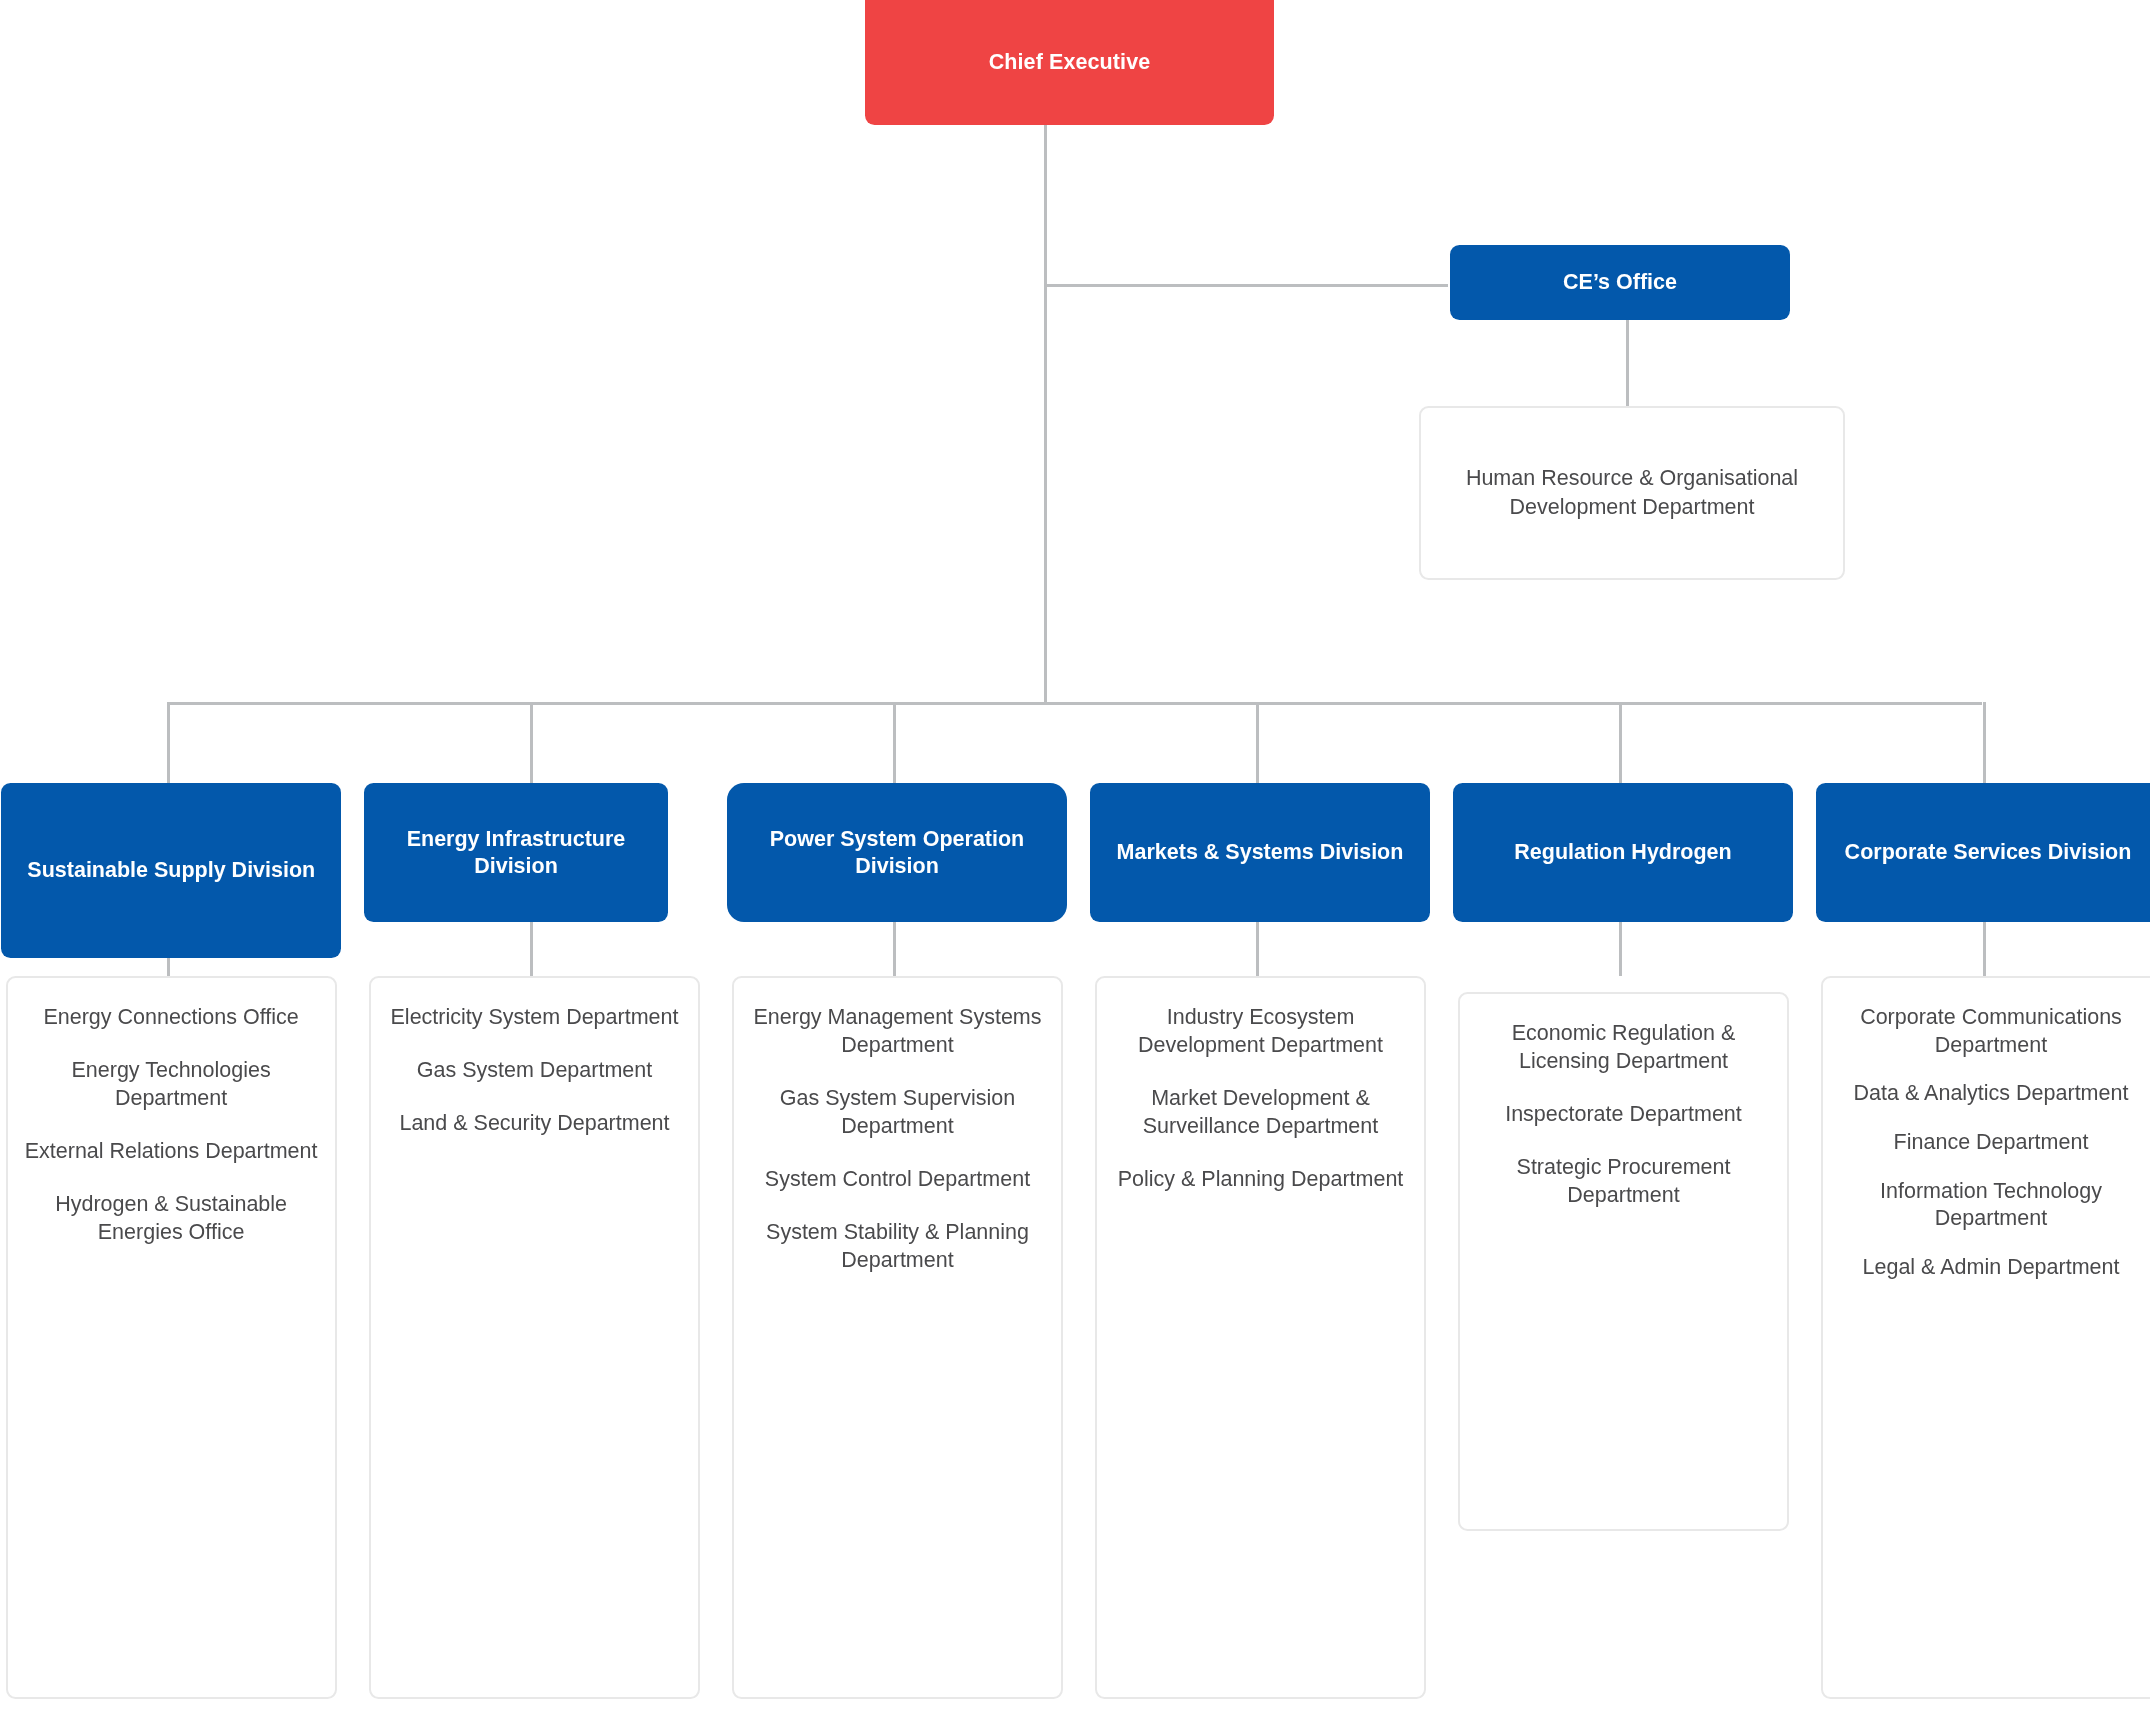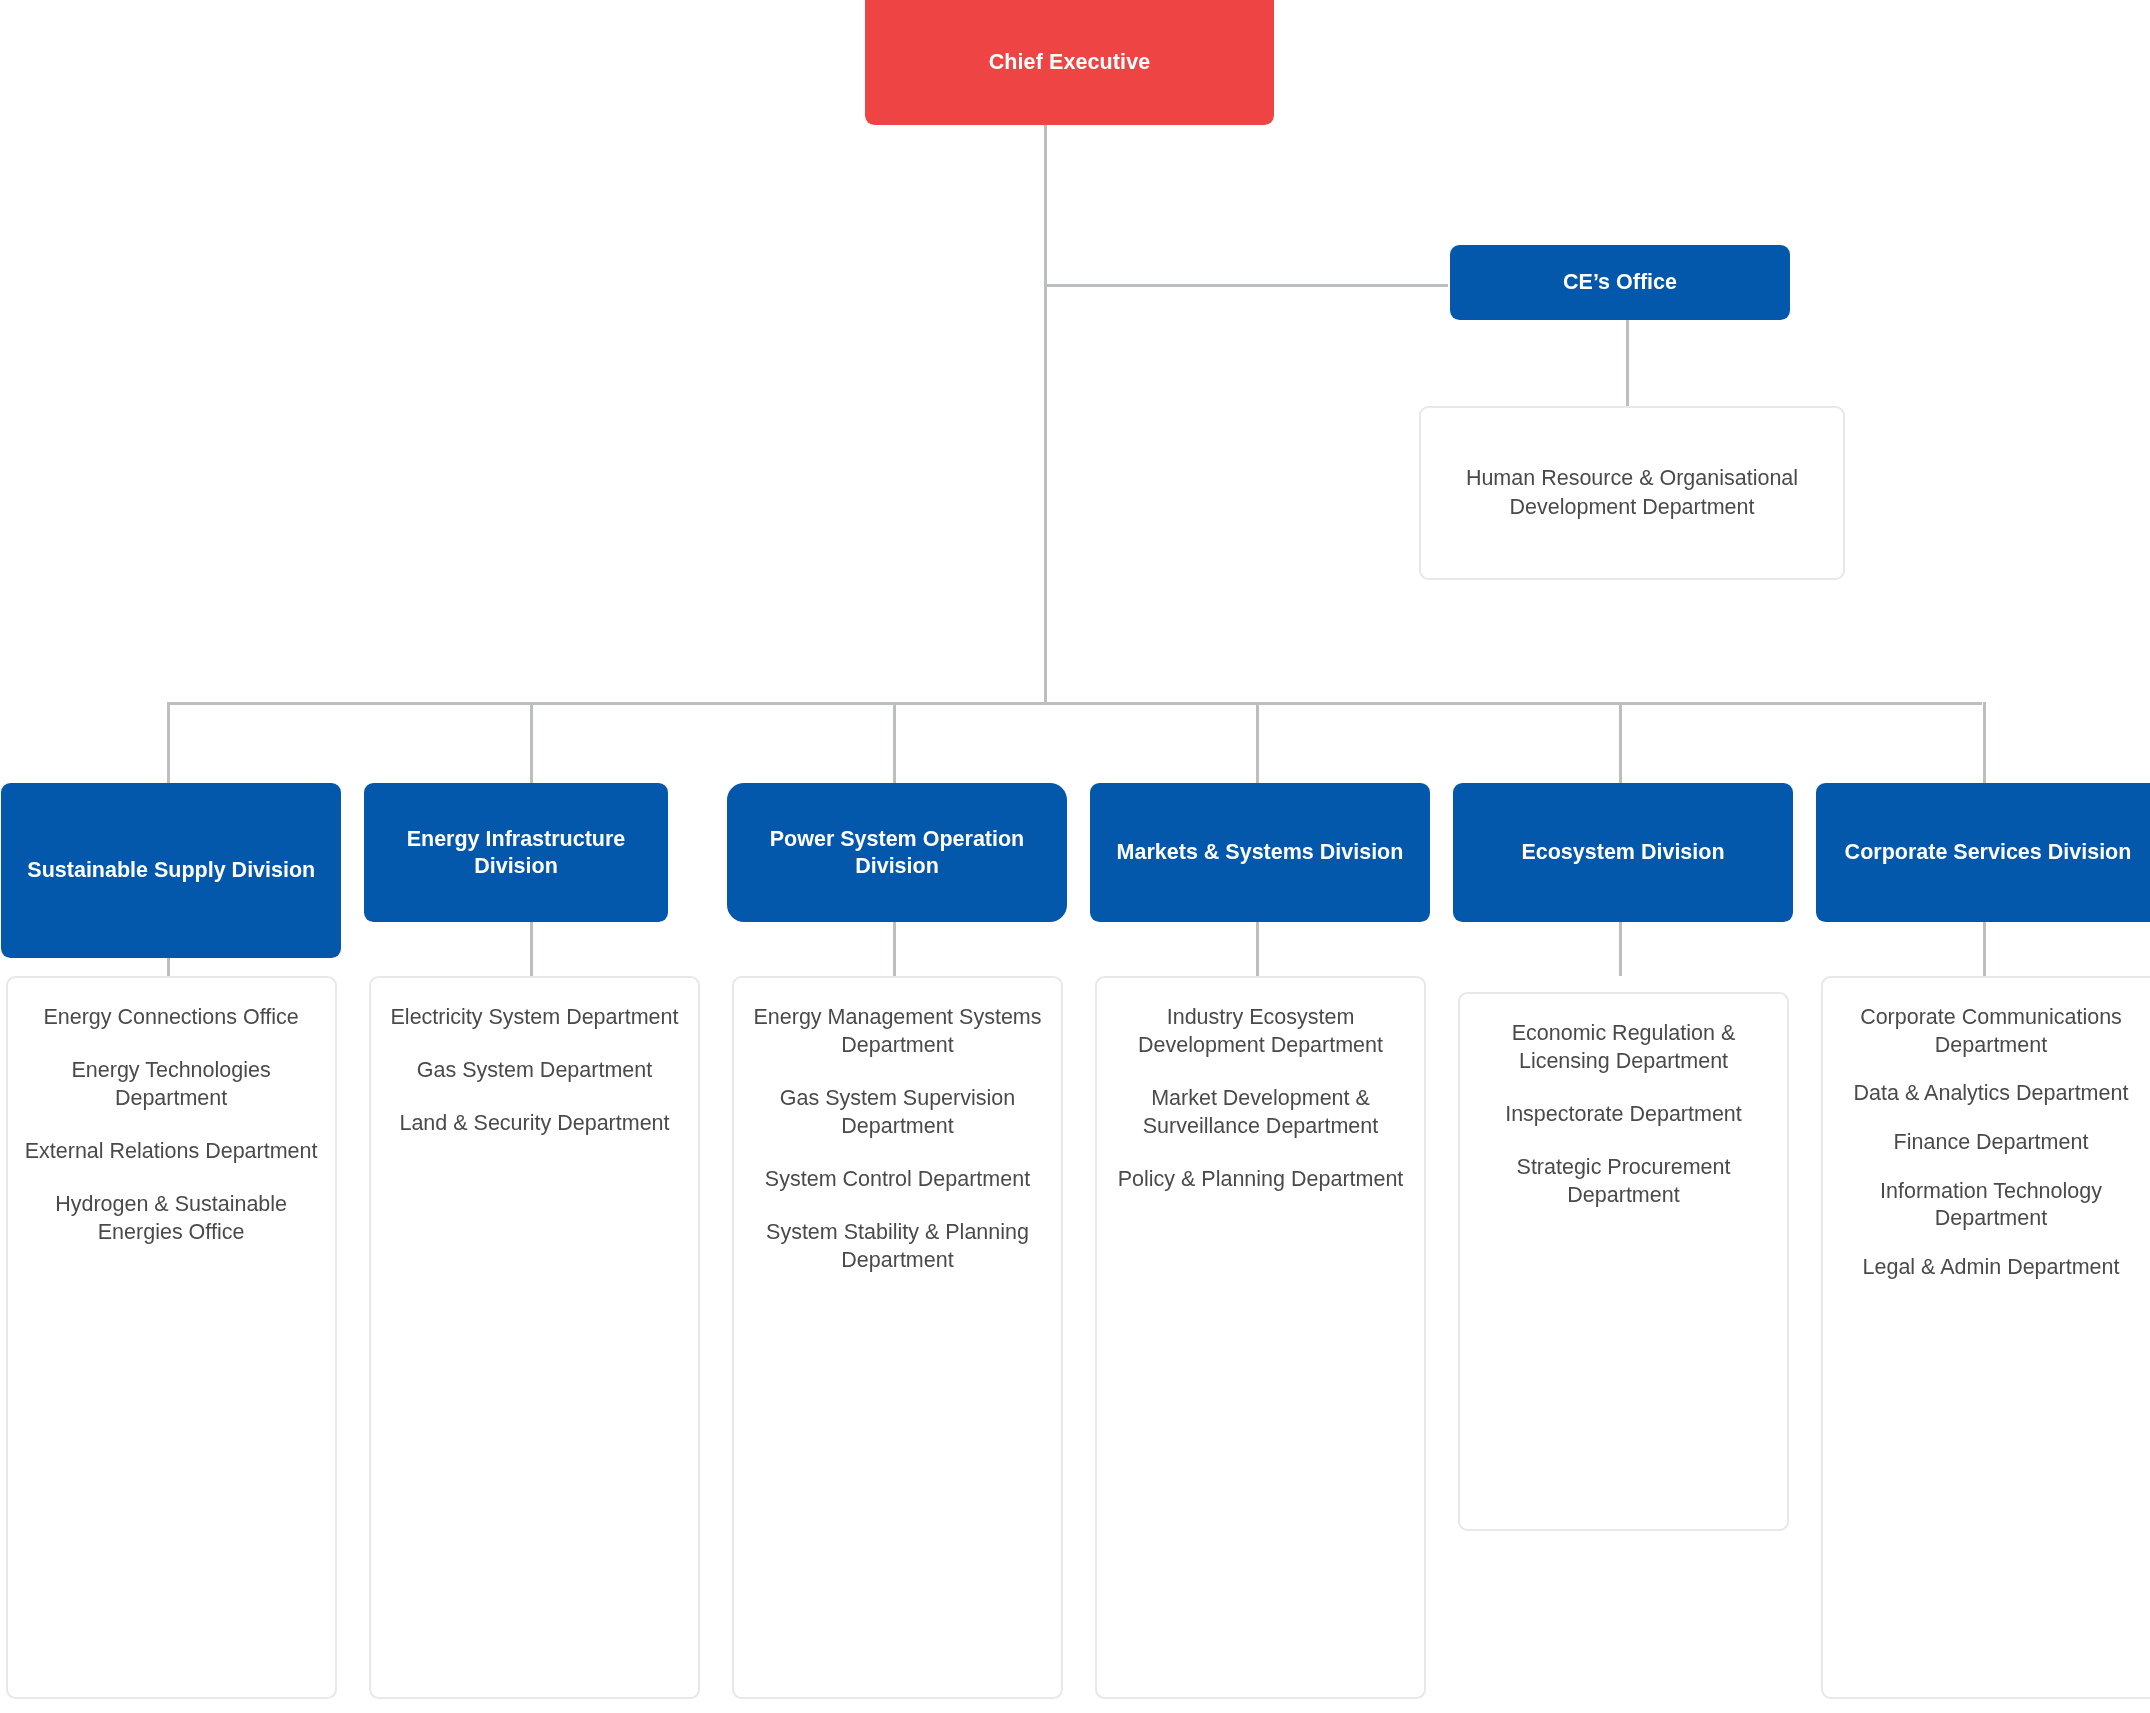--- a/index.html
+++ b/index.html
@@ -168,21 +168,21 @@
   </div>
   <div class="node node-white dept-list" style="left:1095px; top:976px; width:331px; height:723px;">
     <div class="dept-stack">
       <div class="dept-item">Industry Ecosystem Development Department</div>
       <div class="dept-item">Market Development &amp; Surveillance Department</div>
       <div class="dept-item">Policy &amp; Planning Department</div>
     </div>
   </div>
 
   <div class="node node-blue" style="left:1453px; top:783px; width:340px; height:139px;">
-    <span>Ecosystem Division</span>
+    <span>Regulation Hydrogen</span>
   </div>
   <div class="node node-white dept-list" style="left:1458px; top:992px; width:331px; height:539px;">
     <div class="dept-stack">
       <div class="dept-item">Economic Regulation &amp; Licensing Department</div>
       <div class="dept-item">Inspectorate Department</div>
       <div class="dept-item">Strategic Procurement Department</div>
     </div>
   </div>
 
   <div class="node node-blue" style="left:1816px; top:783px; width:344px; height:139px;">

